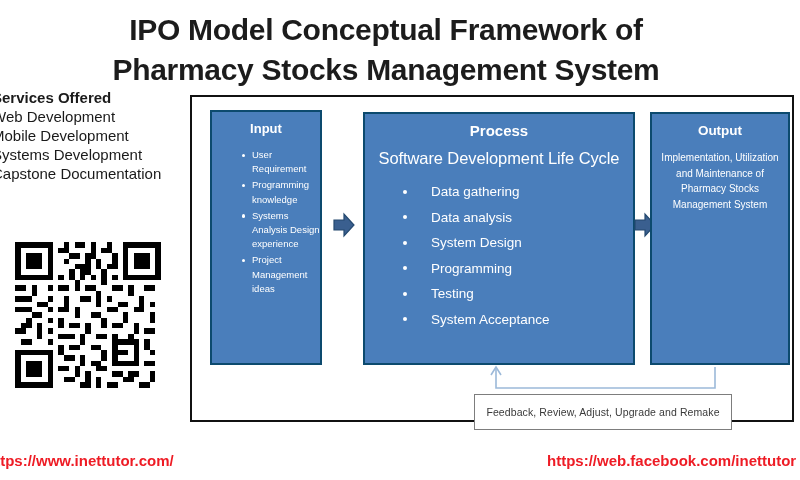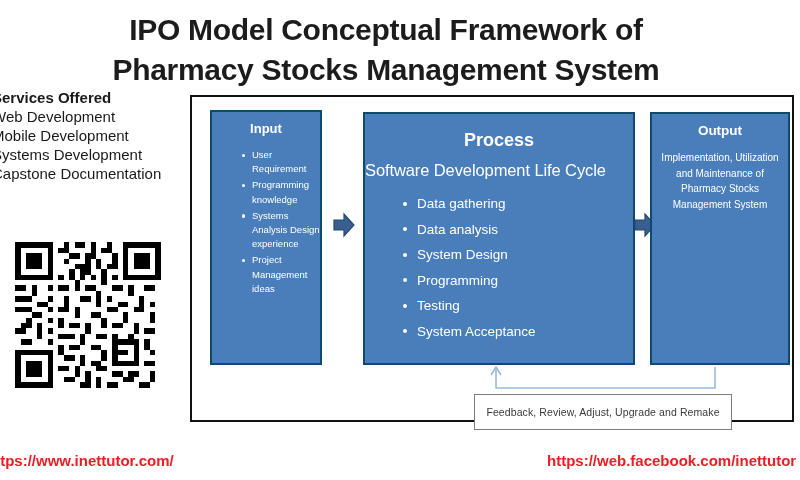--- a/index.html
+++ b/index.html
@@ -92,28 +92,28 @@
   #output-box  { left: 650px; top: 112px; width: 140px; height: 253px; }
 
   .box-heading {
     font-family: "Liberation Sans", sans-serif;
     font-weight: bold;
     font-size: 13px;
     text-align: center;
     color: #ffffff;
     margin-top: 9px;
   }
-  #process-box .box-heading { font-size: 18px; margin-top: 16px; }
+  #process-box .box-heading { font-size: 15px; margin-top: 8px; }
   #output-box  .box-heading { font-size: 13.5px; margin-top: 9px; }
 
   .sdlc-line {
     font-family: "Liberation Sans", sans-serif;
     font-size: 16.5px;
     color: #ffffff;
-    text-align: left;
+    text-align: center;
     margin-top: 10px;
     letter-spacing: -0.1px;
   }
 
   ul.box-list {
     list-style: none;
     margin: 0;
     padding: 0;
   }
   ul.box-list li {
@@ -139,21 +139,21 @@
   #input-list li::before {
     width: 3.4px; height: 3.4px;
     left: 14px; top: 5.6px;
   }
 
   
   #process-list { margin: 14px 0 0 0; padding-left: 0; }
   #process-list li {
     font-size: 13.5px;
     line-height: 19px;
-    padding-left: 52px;
+    padding-left: 66px;
     margin-bottom: 6.5px;
   }
   #process-list li::before {
     width: 4.4px; height: 4.4px;
     left: 38px; top: 7.5px;
   }
 
   
   #output-text {
     font-family: "Liberation Sans", sans-serif;

